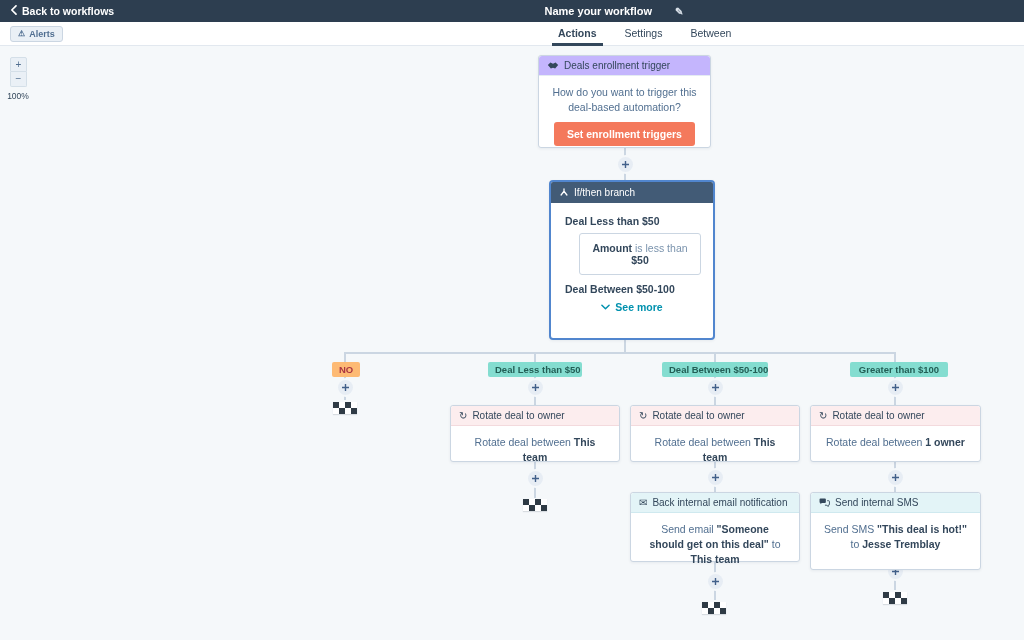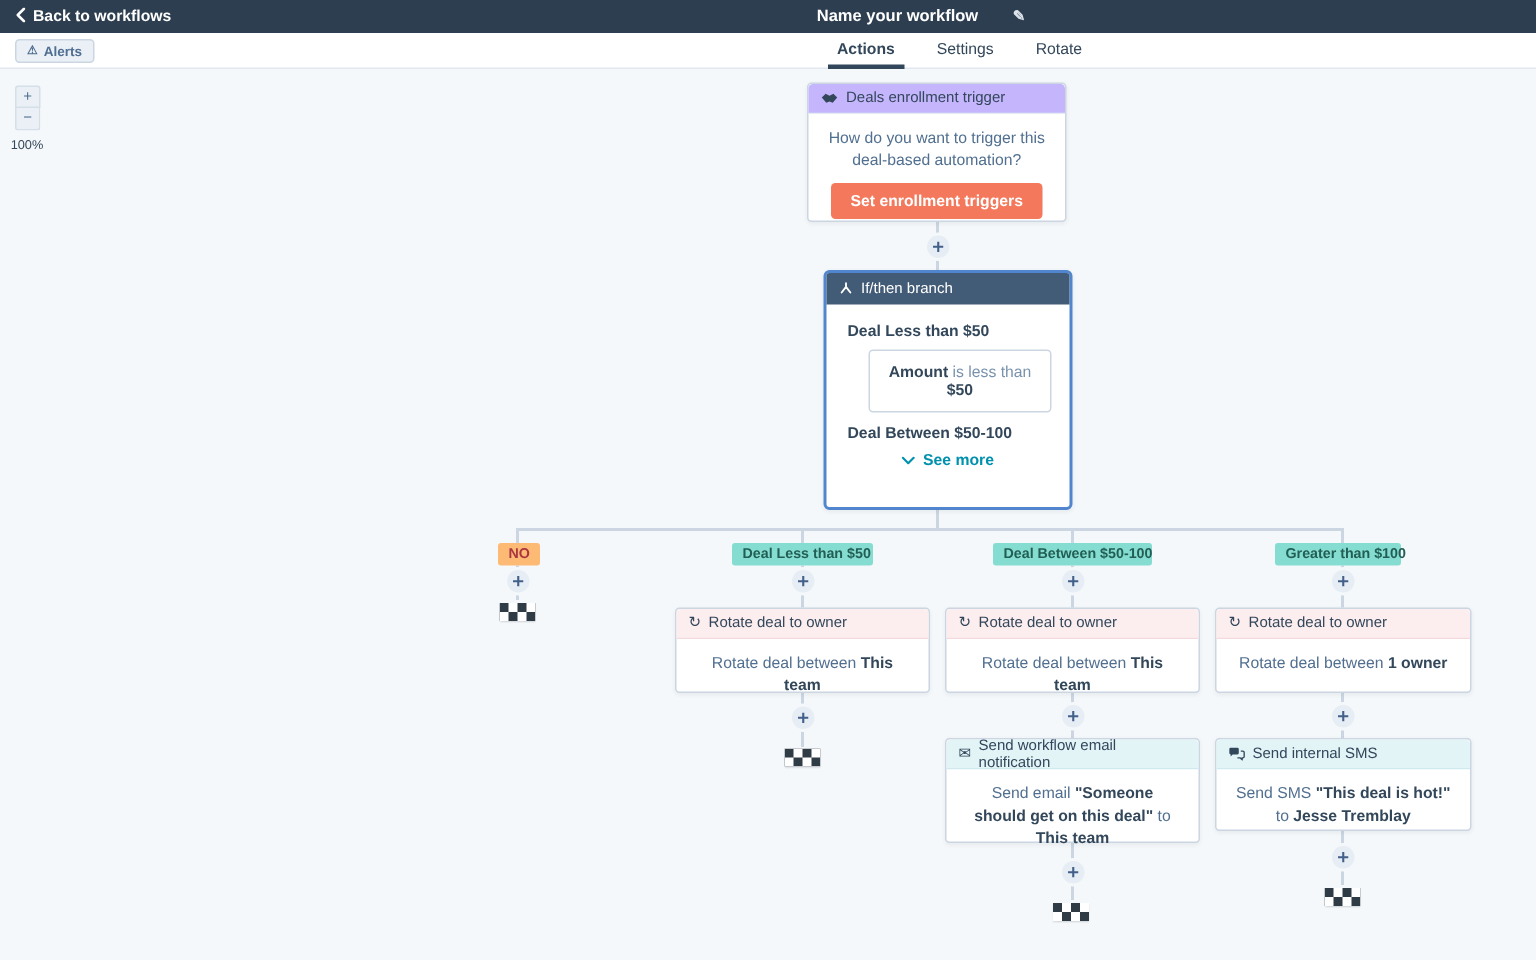--- a/index.html
+++ b/index.html
@@ -82,21 +82,21 @@
 </div>
 
 <div class="toolbar">
   <div class="alerts-btn">
     <span class="warn">⚠</span>
     <span>Alerts</span>
   </div>
   <div class="tabs">
     <div class="tab active">Actions</div>
     <div class="tab">Settings</div>
-    <div class="tab">Rotate</div>
+    <div class="tab">Between</div>
   </div>
 </div>
 
 <div class="canvas">
 
   <div class="zoom-ctrl">
     <div class="zoom-btn zin">+</div>
     <div class="zoom-btn zout">−</div>
     <div class="zoom-level">100%</div>
   </div>
@@ -206,21 +206,21 @@
             <path d="M1 1 L5 5 L9 1" fill="none" stroke="#0091ae" stroke-width="1.6" stroke-linecap="round" stroke-linejoin="round"></path>
           </svg>
         <span>See more</span>
       </div>
     </div>
   </div>
 
   <div class="badge badge-no" style="left:332px;">NO</div>
   <div class="badge badge-teal" style="left:488px; width:94px;">Deal Less than $50</div>
   <div class="badge badge-teal" style="left:662px; width:106px;">Deal Between $50-100</div>
-  <div class="badge badge-teal" style="left:850px; width:84px;">Greater than $100</div>
+  <div class="badge badge-teal" style="left:850px; width:98px;">Greater than $100</div>
 
   <div class="card" style="left:450px; top:359px; width:170px; height:57px;">
     <div class="card-head head-pink">
       <span class="hicon">↻</span>
       <span>Rotate deal to owner</span>
     </div>
     <div class="card-body">
       <span>Rotate deal between</span>
       <b>This team</b>
     </div>
@@ -244,31 +244,31 @@
     </div>
     <div class="card-body">
       <span>Rotate deal between</span>
       <b>1 owner</b>
     </div>
   </div>
 
   <div class="card" style="left:630px; top:446px; width:170px; height:70px;">
     <div class="card-head head-teal">
       <span class="hicon">✉</span>
-      <span>Send workflow email notification</span>
+      <span>Back internal email notification</span>
     </div>
     <div class="card-body">
       <span>Send email</span>
       <b>"Someone should get on this deal"</b>
       <span>to</span>
       <b>This team</b>
     </div>
   </div>
 
-  <div class="card" style="left:810px; top:446px; width:171px; height:62px;">
+  <div class="card" style="left:810px; top:446px; width:171px; height:78px;">
     <div class="card-head head-teal">
       <span class="hicon">
           <svg width="11" height="9" viewBox="0 0 12 10">
             <path d="M0.5 1.5 a1 1 0 0 1 1-1 h5 a1 1 0 0 1 1 1 v3 a1 1 0 0 1 -1 1 h-3.5 l-1.5 1.5 v-1.5 h-0 a1 1 0 0 1 -1-1 Z" fill="#33475b"></path>
             <path d="M9 3 h1.5 a1 1 0 0 1 1 1 v3 a1 1 0 0 1 -1 1 h-0.5 v1.5 L8.5 8 H6.5" fill="none" stroke="#33475b" stroke-width="1"></path>
           </svg>
         </span>
       <span>Send internal SMS</span>
     </div>
     <div class="card-body">

